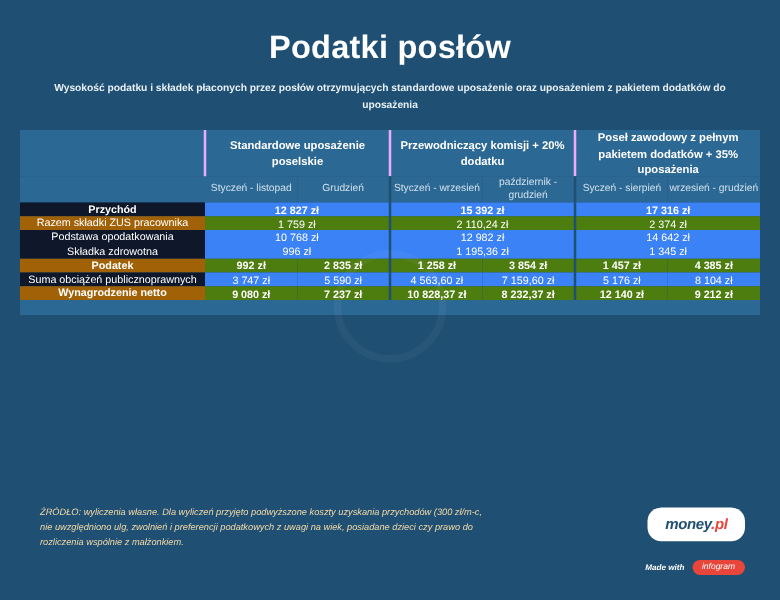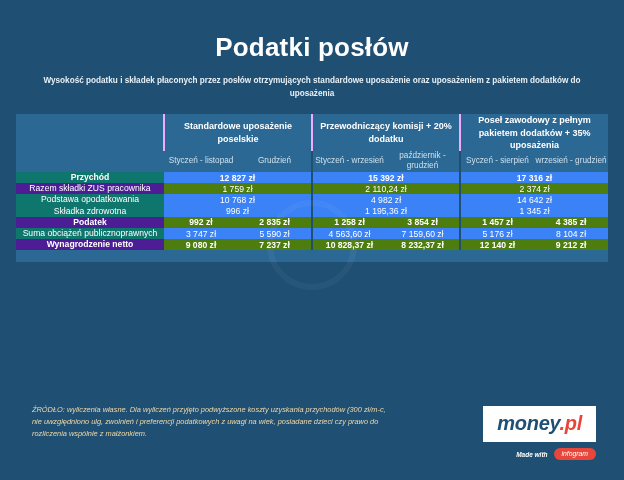--- a/index.html
+++ b/index.html
@@ -19,21 +19,21 @@
     width: 624px;
     height: 480px;
     box-sizing: border-box;
     padding: 0 16px;
   }
   .title {
     text-align: center;
     font-size: 26px;
     font-weight: bold;
     letter-spacing: 0.2px;
-    padding-top: 32px;
+    padding-top: 22px;
     color: #ffffff;
   }
   .subtitle {
     text-align: center;
     font-size: 8.2px;
     line-height: 1.55;
     font-weight: bold;
     color: #e8f0f6;
     max-width: 540px;
     margin: 12px auto 0 auto;
@@ -98,24 +98,24 @@
   .cell.sep {
     border-right: 2px solid #1f4f72;
   }
   tr.band-a td {
     background: #4d7c0f;
   }
   tr.band-b td {
     background: #3b82f6;
   }
   tr.band-a td.row-label {
-    background: #4c1d95;
+    background: #a16207;
   }
   tr.band-b td.row-label {
-    background: #0f766e;
+    background: #0f172a;
   }
   tr.spacer td {
     background: #2c6894;
     height: 12px;
   }
   .footer {
     position: absolute;
     left: 16px;
     right: 16px;
     top: 398px;
@@ -129,24 +129,24 @@
     width: 360px;
     font-size: 7.4px;
     line-height: 1.6;
     color: #f2d9a8;
   }
   .logo {
     position: absolute;
     right: 12px;
     top: 8px;
     background: #ffffff;
-    border-radius: 0;
+    border-radius: 11px;
     padding: 6px 14px 7px 14px;
     color: #1f4f72;
-    font-size: 20px;
+    font-size: 12px;
     font-weight: bold;
     letter-spacing: -0.3px;
   }
   .logo .dot {
     color: #e8463a;
   }
   .madewith {
     position: absolute;
     right: 12px;
     top: 50px;
@@ -227,21 +227,21 @@
       <tr class="band-a">
         <td class="row-label">Razem składki ZUS pracownika</td>
         <td class="cell sep" colspan="2">1 759 zł</td>
         <td class="cell sep" colspan="2">2 110,24 zł</td>
         <td class="cell" colspan="2">2 374 zł</td>
       </tr>
 
       <tr class="band-b">
         <td class="row-label">Podstawa opodatkowania</td>
         <td class="cell sep" colspan="2">10 768 zł</td>
-        <td class="cell sep" colspan="2">4 982 zł</td>
+        <td class="cell sep" colspan="2">12 982 zł</td>
         <td class="cell" colspan="2">14 642 zł</td>
       </tr>
 
 
       <tr class="band-b">
         <td class="row-label">Składka zdrowotna</td>
         <td class="cell sep" colspan="2">996 zł</td>
         <td class="cell sep" colspan="2">1 195,36 zł</td>
         <td class="cell" colspan="2">1 345 zł</td>
       </tr>

